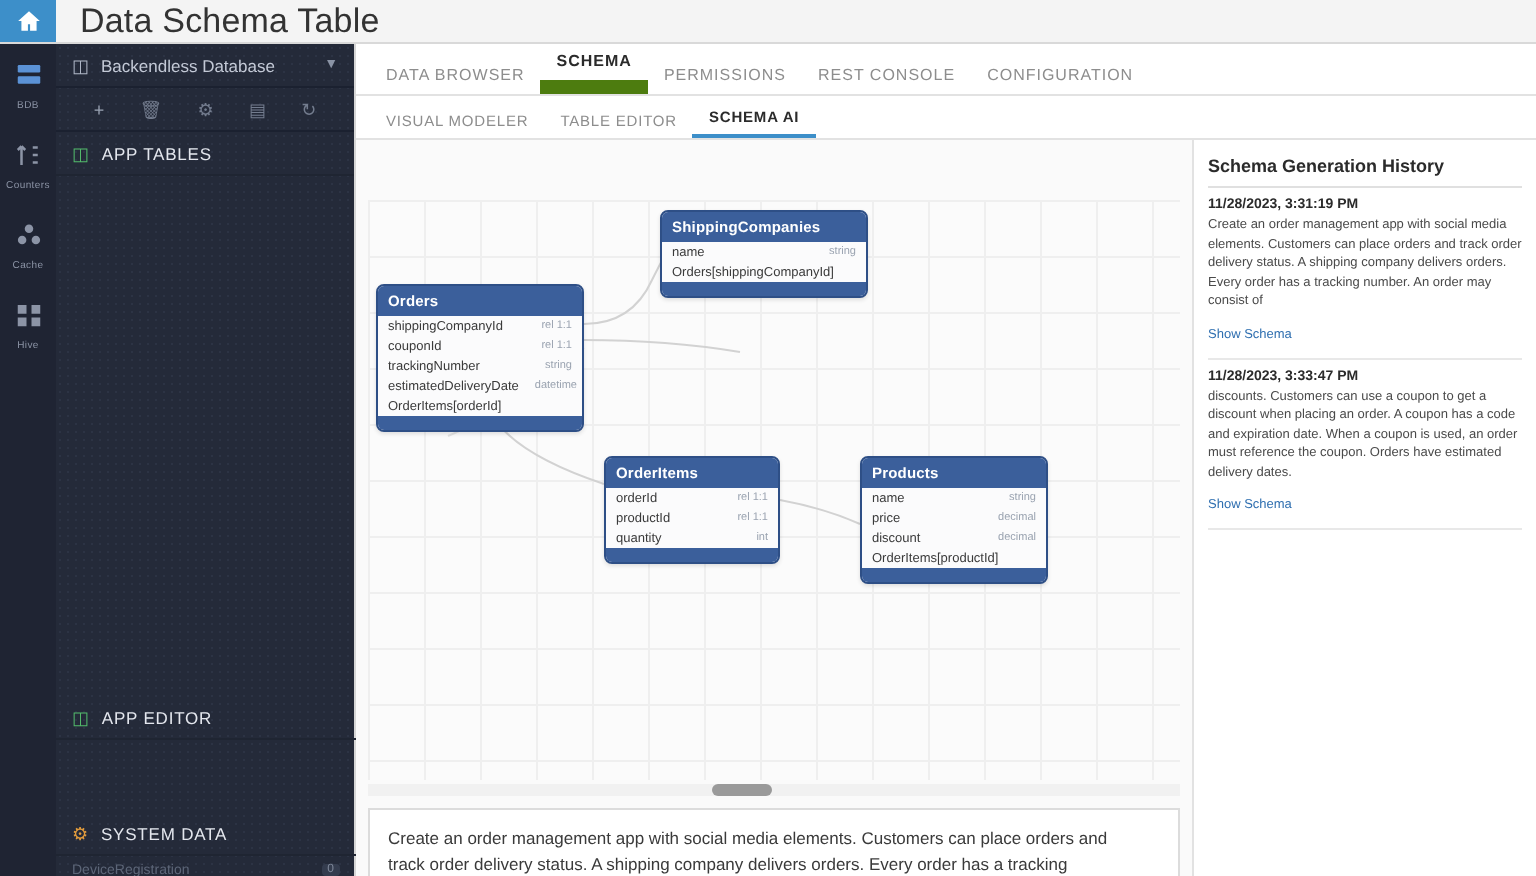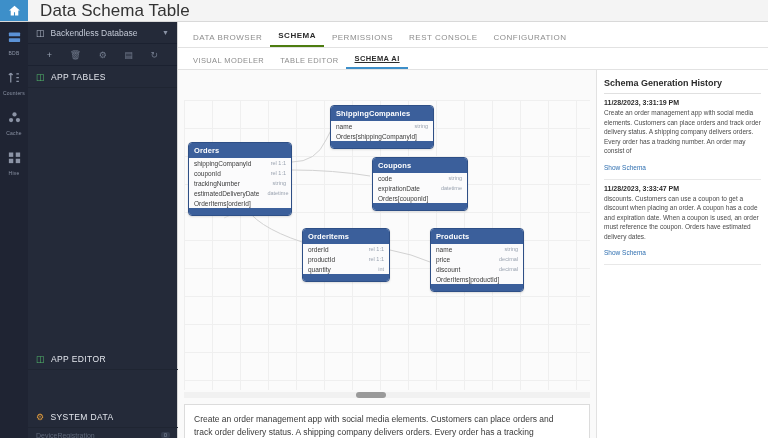--- a/index.html
+++ b/index.html
@@ -96,31 +96,31 @@
   }
 
   .tabs-primary {
     height: 26px; display: flex; align-items: flex-end;
     padding-left: 7px; border-bottom: 1px solid #e2e2e2;
   }
   .tab-p {
     font-size: 8px; letter-spacing: .5px; color: #8d8d8d;
     padding: 0 8px 5px 8px; cursor: pointer; text-transform: uppercase; margin-top: 12px;
   }
-  .tab-p.active { color: #2b2b2b; font-weight: bold; border-bottom: 2px solid #4d7c0f; }
+  .tab-p.active { color: #2b2b2b; font-weight: bold; border-bottom: 7px solid #4d7c0f; }
 
   .tabs-secondary {
     height: 22px; display: flex; align-items: flex-end;
     padding-left: 7px; border-bottom: 1px solid #e2e2e2;
   }
   .tab-s {
     font-size: 7.5px; letter-spacing: .4px; color: #8d8d8d;
     padding: 0 8px 4px 8px; cursor: pointer; text-transform: uppercase;
   }
-  .tab-s.active { color: #2b2b2b; font-weight: bold; border-bottom: 2px solid #3d8fc9; text-decoration: underline; }
+  .tab-s.active { color: #2b2b2b; font-weight: bold; border-bottom: 2px solid #3d8fc9; }
 
   .workarea { position: relative; height: 368px; }
 
   
   .canvas-col {
     position: absolute; left: 0; top: 0; width: 418px; height: 368px;
     background: #fafafa;
   }
   .create-btn-wrap { padding: 6px 0 4px 6px; }
   .create-btn {
@@ -353,36 +353,20 @@
               <div class="erow">
                 <span>estimatedDeliveryDate</span>
                 <span class="etype">datetime</span>
               </div>
               <div class="erow">
                 <span>OrderItems[orderId]</span>
                 <span class="etype"></span>
               </div>
               <div class="efoot"></div>
             </div>
-            <div class="ent" style="left: 188px; top: 57px; width: 96px;">
-              <div class="ehead">Coupons</div>
-              <div class="erow">
-                <span>code</span>
-                <span class="etype">string</span>
-              </div>
-              <div class="erow">
-                <span>expirationDate</span>
-                <span class="etype">datetime</span>
-              </div>
-              <div class="erow">
-                <span>Orders[couponId]</span>
-                <span class="etype"></span>
-              </div>
-              <div class="efoot"></div>
-            </div>
             <div class="ent" style="left: 246px; top: 128px; width: 94px;">
               <div class="ehead">Products</div>
               <div class="erow">
                 <span>name</span>
                 <span class="etype">string</span>
               </div>
               <div class="erow">
                 <span>price</span>
                 <span class="etype">decimal</span>
               </div>

